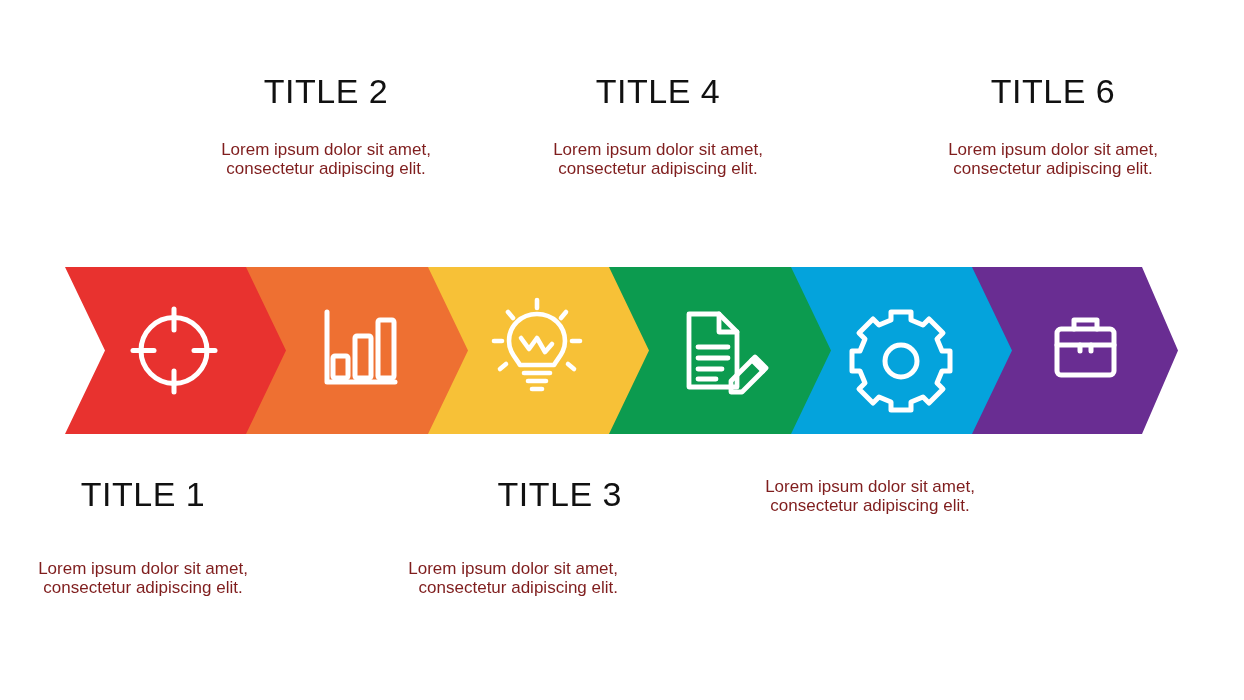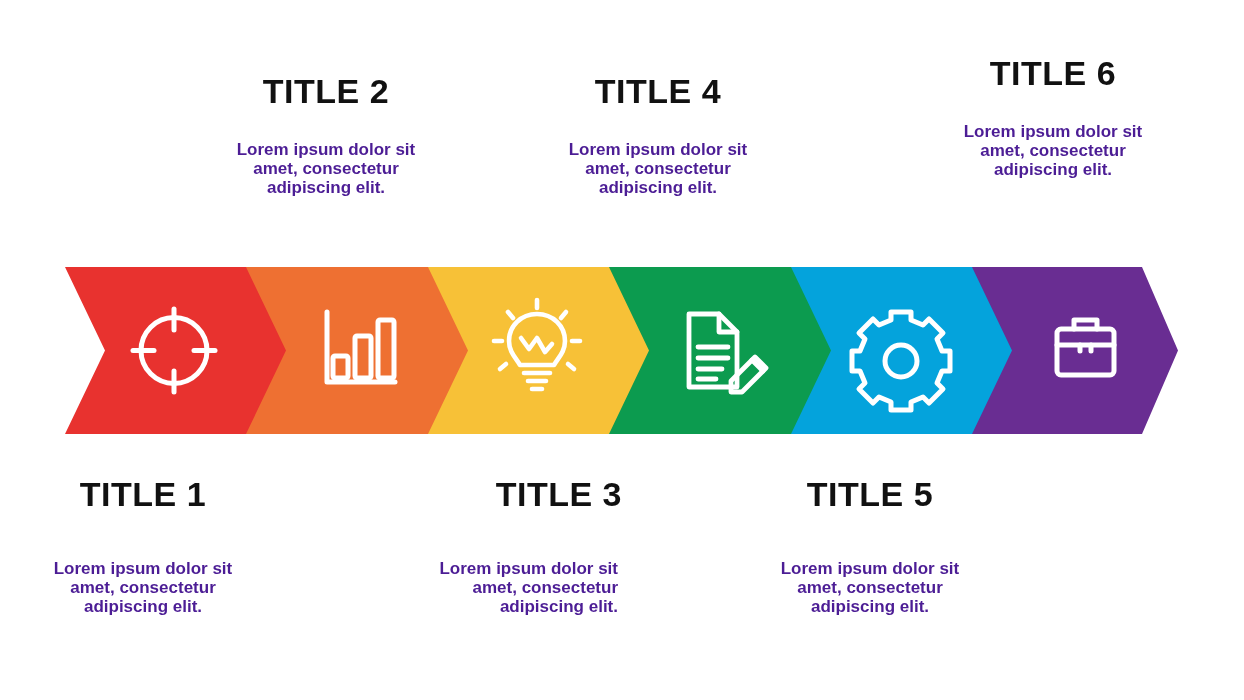--- a/index.html
+++ b/index.html
@@ -35,45 +35,44 @@
   .band svg { display: block; }
 
   
   .text-block {
     position: absolute;
     width: 230px;
     text-align: center;
   }
   .t-title {
     font-size: 34px;
-    font-weight: bold;
+    font-weight: normal;
     letter-spacing: 0.5px;
     color: #111111;
     line-height: 1.05;
     margin: 0;
     white-space: nowrap;
   }
   .t-body {
     font-size: 17px;
     line-height: 1.12;
-    color: #4c1d95;
+    color: #7f1d1d;
     margin: 0;
     padding: 0 4px;
-    font-weight: bold;
   }
 
   
   .block-top .t-title { margin-bottom: 30px; }
   
   .block-bottom .t-title { margin-bottom: 46px; }
 
   
   .top-1 { left: 211px; top: 74px; }
   .top-2 { left: 543px; top: 74px; }
-  .top-3 { left: 938px; top: 56px; }
+  .top-3 { left: 938px; top: 74px; }
 
   
   .bot-1 { left: 28px;  top: 477px; }
   .bot-2 { left: 392px; top: 477px; text-align: right; }
   .bot-3 { left: 755px; top: 477px; }
 </style>
 </head>
 <body>
 
 <div id="stage">
@@ -189,17 +188,16 @@
     <div class="t-title">TITLE 1</div>
     <div class="t-body">Lorem ipsum dolor sit amet, consectetur adipiscing elit.</div>
   </div>
 
   <div class="text-block block-bottom bot-2">
     <div class="t-title">TITLE 3</div>
     <div class="t-body">Lorem ipsum dolor sit amet, consectetur adipiscing elit.</div>
   </div>
 
   <div class="text-block block-bottom bot-3">
-    <div class="t-title">TITLE 5</div>
     <div class="t-body">Lorem ipsum dolor sit amet, consectetur adipiscing elit.</div>
   </div>
 
 </div>
 
 </body></html>

